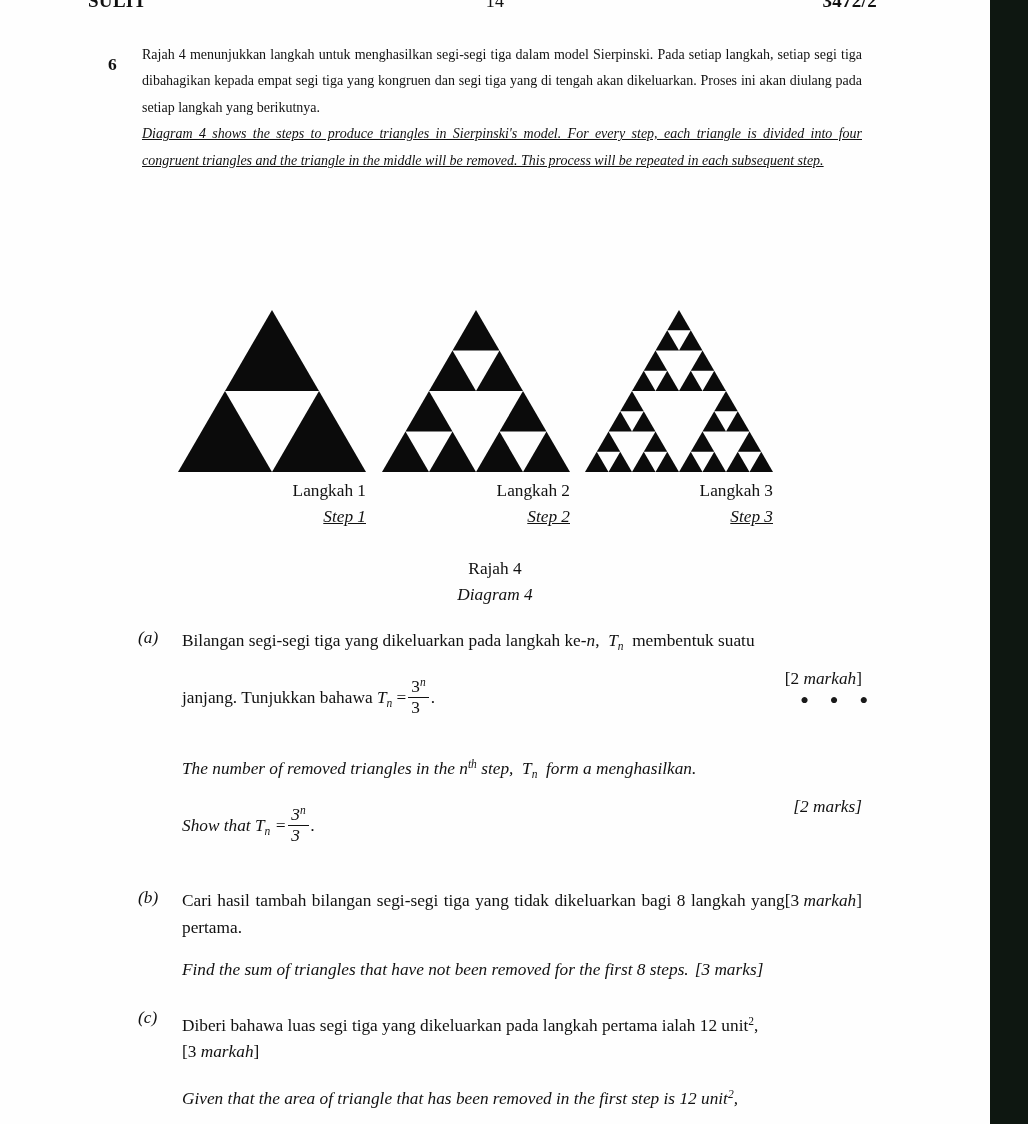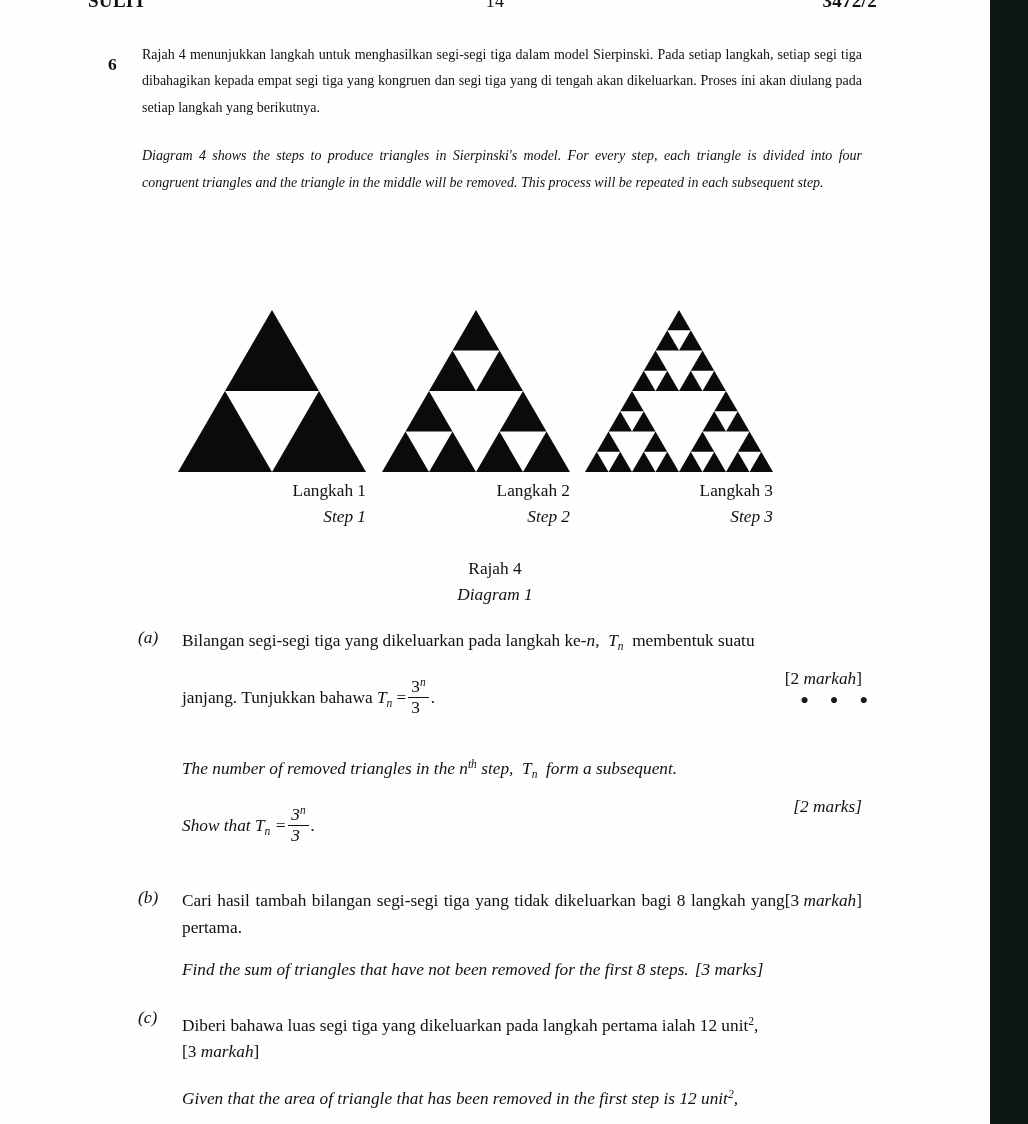--- a/index.html
+++ b/index.html
@@ -66,41 +66,41 @@
     margin: 0 0 0 0;
     font-size: 14px;
     line-height: 26.4px;
     text-align: justify;
     padding-left: 142px;
     padding-right: 128px;
   }
   .para.stem { text-align: justify; }
   .para.en {
     font-style: italic;
-    margin-top: 22px;
+    text-decoration: underline;
   }
 
   
   #diagram {
     position: absolute;
     left: 0;
     top: 300px;
     width: 990px;
     height: 300px;
   }
   .tri-wrap { position: absolute; }
   .tri-wrap svg { display: block; }
   .cap {
     position: absolute;
     text-align: right;
     font-size: 17.3px;
     line-height: 26px;
     white-space: nowrap;
   }
-  .cap .en { font-style: italic; }
+  .cap .en { font-style: italic; text-decoration: underline; }
   #ellipsis {
     position: absolute;
     left: 800px;
     top: 386px;
     font-size: 26px;
     letter-spacing: 7px;
     color: #1a1a1a;
   }
   #fig-cap {
     position: absolute;
@@ -264,37 +264,37 @@
       <div class="en">Step 2</div>
     </div>
 
     <div class="cap" style="left:585px; top:178px; width:188px;">
       <div>Langkah 3</div>
       <div class="en">Step 3</div>
     </div>
 
     <div id="fig-cap">
       <div>Rajah 4</div>
-      <div class="en">Diagram 1</div>
+      <div class="en">Diagram 4</div>
     </div>
   </div>
 
   <div id="parts">
 
     <div class="part" style="margin-bottom:26px;">
       <div class="part-label">(a)</div>
       <div class="part-body">
 
         <div class="row just"><span>Bilangan segi-segi tiga yang dikeluarkan pada langkah ke-</span><span class="mvar">n</span><span>,</span>&nbsp; <span class="mvar">T</span><span class="sub">n</span>&nbsp; <span>membentuk suatu</span></div>
 
         <div class="row eqline"><span class="marks">[2&nbsp;<i>markah</i>]</span><span>janjang. Tunjukkan bahawa</span>&nbsp;<span class="mvar">T</span><span class="sub">n</span>&nbsp;<span>=</span><span class="frac"><span class="num"><span>3</span><span class="sup">n</span></span><span class="bar"></span><span class="den">3</span></span><span>.</span></div>
 
         <div class="spacer-tall"></div>
 
-        <div class="row just en-blk"><span>The number of removed triangles in the</span>&nbsp;<span class="mvar">n</span><span class="sup">th</span>&nbsp;<span>step,</span>&nbsp; <span class="mvar">T</span><span class="sub">n</span>&nbsp; <span>form a subsequent.</span></div>
+        <div class="row just en-blk"><span>The number of removed triangles in the</span>&nbsp;<span class="mvar">n</span><span class="sup">th</span>&nbsp;<span>step,</span>&nbsp; <span class="mvar">T</span><span class="sub">n</span>&nbsp; <span>form a menghasilkan.</span></div>
 
         <div class="row eqline en-blk"><span class="marks">[2&nbsp;<i>marks</i>]</span><span>Show that</span>&nbsp;<span class="mvar">T</span><span class="sub">n</span>&nbsp;<span>=</span><span class="frac"><span class="num"><span>3</span><span class="sup">n</span></span><span class="bar"></span><span class="den">3</span></span><span>.</span></div>
       </div>
     </div>
 
     <div class="part" style="margin-bottom:24px;">
       <div class="part-label">(b)</div>
       <div class="part-body">
         <div class="row just"><span class="marks">[3&nbsp;<i>markah</i>]</span><span>Cari hasil tambah bilangan segi-segi tiga yang tidak dikeluarkan bagi 8 langkah yang pertama.</span></div>
         <div class="spacer-tall"></div>

